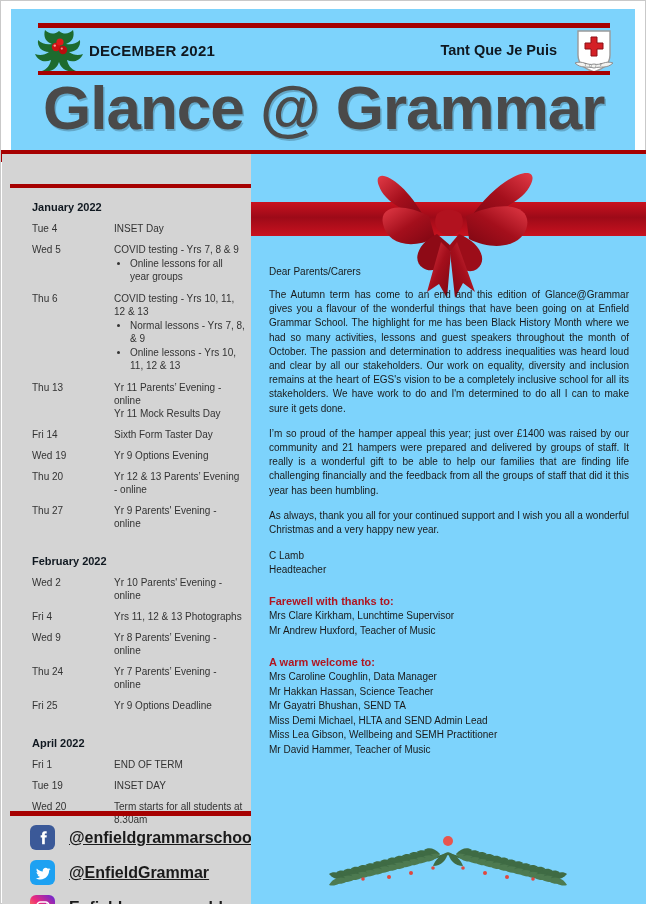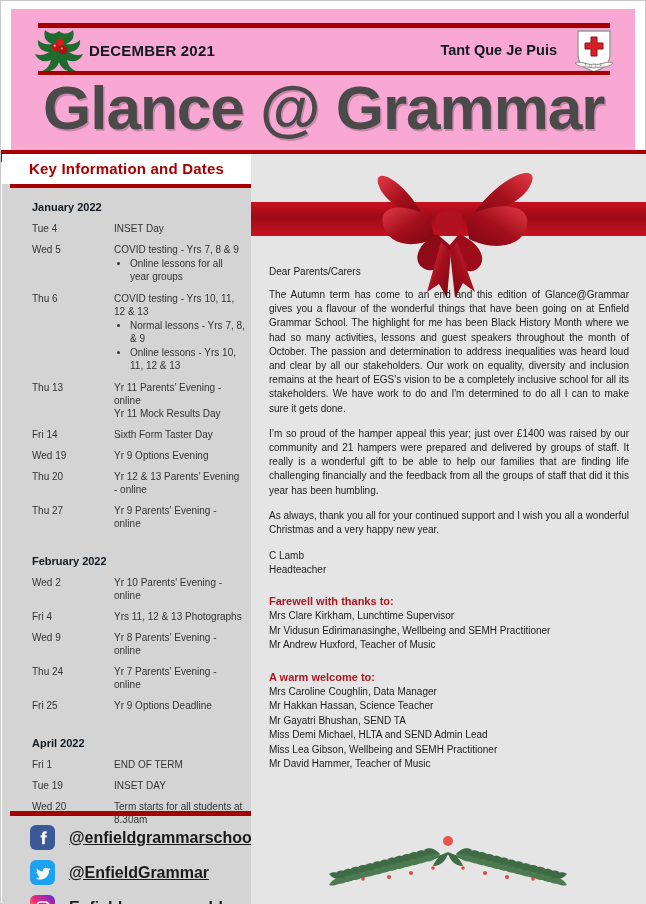--- a/index.html
+++ b/index.html
@@ -1,21 +1,21 @@
 <!DOCTYPE html>
 <html><head>
 <meta charset="utf-8">
 <style>
   html,body{margin:0;padding:0;background:#ffffff;}
   body{width:646px;height:904px;overflow:hidden;font-family:"Liberation Sans",sans-serif;}
   .page{position:relative;width:646px;height:904px;box-sizing:border-box;
         border:1px solid #c9c9c9;background:#ffffff;}
 
   
-  .masthead{position:absolute;left:10px;top:8px;width:624px;height:142px;background:#f9a8d4;}
+  .masthead{position:absolute;left:10px;top:8px;width:624px;height:142px;background:#7dd3fc;}
   .rule{background:#A60000;}
   .rule-top{position:absolute;left:27px;top:14px;width:572px;height:5px;}
   .rule-mid{position:absolute;left:27px;top:62px;width:572px;height:4px;}
   .rule-bot{position:absolute;left:-10px;top:141px;width:646px;height:12px;}
 
   .holly{position:absolute;left:18px;top:16px;width:62px;height:48px;}
   .month{position:absolute;left:78px;top:33px;font-size:15px;font-weight:bold;
          color:#101820;letter-spacing:.2px;}
   .motto{position:absolute;right:78px;top:33px;font-size:14.5px;font-weight:bold;color:#101820;}
   .crest{position:absolute;right:18px;top:18px;width:46px;height:48px;}
@@ -43,21 +43,21 @@
 
   .sb-foot-rule{position:absolute;left:8px;top:657px;width:241px;height:5px;background:#A60000;}
   .social{position:absolute;left:0;top:666px;width:249px;}
   .srow{display:flex;align-items:center;padding:5px 0 5px 28px;}
   .sic{width:25px;height:25px;border-radius:6px;flex:0 0 25px;position:relative;
        display:flex;align-items:center;justify-content:center;color:#fff;}
   .sic svg{display:block;}
   .shandle{margin-left:14px;font-size:16px;font-weight:bold;color:#1a1a1a;text-decoration:underline;}
 
   
-  .main{position:absolute;left:250px;top:153px;width:395px;height:750px;background:#e5e5e5;}
+  .main{position:absolute;left:250px;top:153px;width:395px;height:750px;background:#7dd3fc;}
   .bow{position:absolute;left:0;top:2px;width:395px;height:145px;}
   .letter{position:absolute;left:18px;top:112px;width:360px;}
   .salut{font-size:10px;color:#1a1a1a;margin-bottom:11px;}
   .para{font-size:10px;color:#1a1a1a;line-height:14.2px;text-align:justify;margin-bottom:11px;}
   .sig{font-size:10px;color:#1a1a1a;line-height:14px;margin-top:12px;}
   .sig b{font-weight:normal;}
   .sec-h{font-size:11px;font-weight:bold;color:#B01621;margin:0 0 2px 0;}
   .sec-l{font-size:10px;color:#1a1a1a;line-height:14.5px;}
   .sec{margin-top:18px;}
   .garland{position:absolute;left:42px;top:678px;width:310px;height:60px;}
@@ -101,23 +101,20 @@
         </g>
       </svg>
     </div>
 
     <div class="rule rule-mid"></div>
     <div class="title">Glance @ Grammar</div>
     <div class="rule rule-bot"></div>
   </div>
 
   <div class="sidebar">
-    <div class="sb-head">
-      <div class="sb-head-txt">Key Information and Dates</div>
-    </div>
     <div class="sb-head-rule"></div>
 
     <div class="sb-body" id="sb-body">
         <div class="mon">January 2022</div>
         <div class="ev">
           <div class="d">Tue 4</div>
           <div class="t">INSET Day</div>
         </div>
         <div class="ev">
           <div class="d">Wed 5</div>
@@ -264,21 +261,20 @@
         </div>
       <div class="sig">
         <span>C Lamb</span><br>
         <b>Headteacher</b>
       </div>
 
       <div class="sec">
         <div class="sec-h">Farewell with thanks to:</div>
         <div class="sec-l" id="farewell-list">
             <div>Mrs Clare Kirkham, Lunchtime Supervisor</div>
-            <div>Mr Vidusun Edirimanasinghe, Wellbeing and SEMH Practitioner</div>
             <div>Mr Andrew Huxford, Teacher of Music</div>
           </div>
       </div>
 
       <div class="sec">
         <div class="sec-h">A warm welcome to:</div>
         <div class="sec-l" id="welcome-list">
             <div>Mrs Caroline Coughlin, Data Manager</div>
             <div>Mr Hakkan Hassan, Science Teacher</div>
             <div>Mr Gayatri Bhushan, SEND TA</div>

